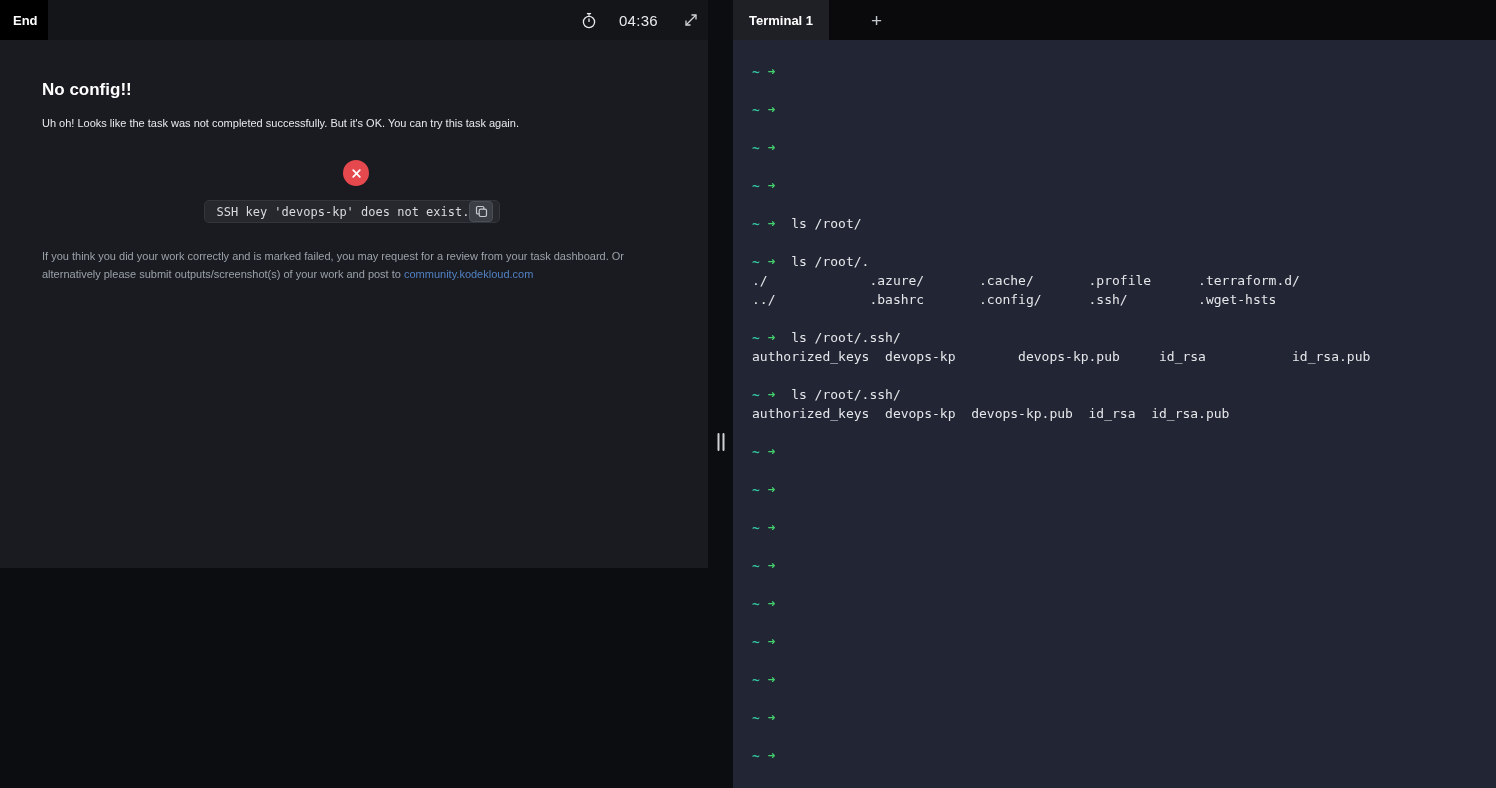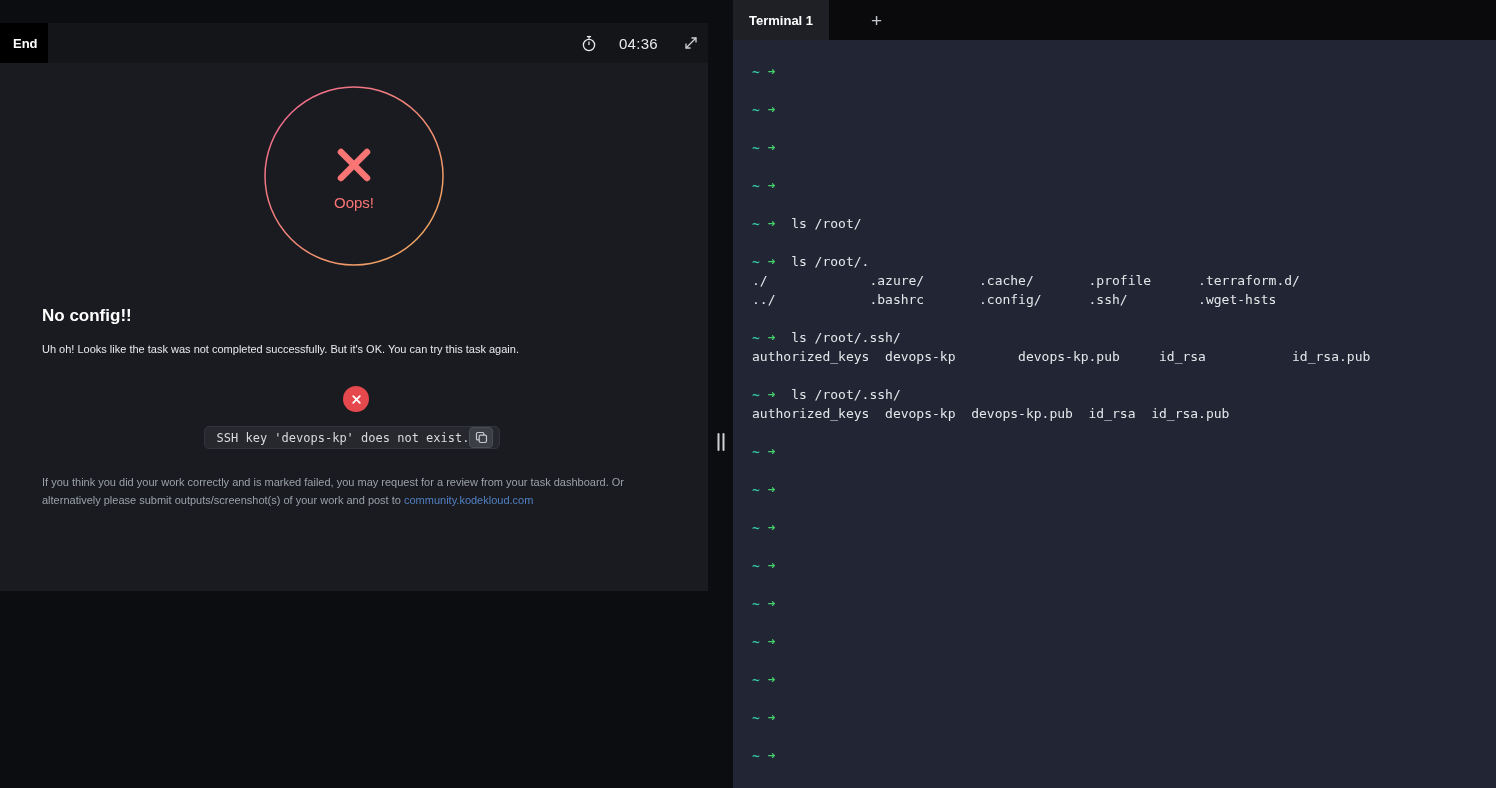--- a/index.html
+++ b/index.html
@@ -1,20 +1,20 @@
 <!DOCTYPE html>
 <html style="--accent-pink: #fb7575; --accent-orange: #efae5a; --error-red: #e5484d; --link-blue: #5181c2; --prompt-tilde: #35c9a2; --prompt-arrow: #43d06c;"><head>
 <meta charset="utf-8">
 <style>
   * { margin:0; padding:0; box-sizing:border-box; }
   html,body { width:1496px; height:788px; overflow:hidden; background:#0c0d10; font-family:"Liberation Sans", sans-serif; }
   .app { display:flex; width:1496px; height:788px; }
 
   
-  .left { width:708px; height:568px; background:#1a1b20; display:flex; flex-direction:column;margin-top:23px; }
+  .left { width:708px; height:568px; background:#1a1b20; display:flex; flex-direction:column; }
   .left-topbar { flex:0 0 40px; height:40px; background:#141519; display:flex; align-items:center; }
   .end-tab { width:48px; height:40px; background:#000; color:#fff; font-size:13px; font-weight:600;
              display:flex; align-items:center; padding-left:13px; cursor:pointer; }
   .tb-spacer { flex:1; }
   .timer { display:flex; align-items:center; gap:22px; color:#e8eaed; font-size:15px; letter-spacing:.3px; }
   .expand-btn { margin-left:26px; margin-right:10px; display:flex; align-items:center; cursor:pointer; }
 
   .left-body { flex:1; padding:0 42px; color:#e5e7eb; }
   .result-circle { width:180px; height:180px; margin:23px auto 0; position:relative; }
   .result-circle svg.ring { position:absolute; left:0; top:0; }
@@ -81,37 +81,20 @@
       <div class="expand-btn">
         <svg width="14" height="14" viewBox="0 0 14 14" fill="none" stroke="#cfd2d6" stroke-width="1.3">
           <path d="M2 12 L12 2"></path>
           <path d="M7.5 2 H12 V6.5"></path>
           <path d="M2 7.5 V12 H6.5"></path>
         </svg>
       </div>
     </div>
 
     <div class="left-body">
-      <div class="result-circle">
-        <svg class="ring" width="180" height="180" viewBox="0 0 180 180">
-          <defs>
-            <linearGradient id="ringGrad" x1="0" y1="0" x2="1" y2="1">
-              <stop offset="0" stop-color="#f06292"></stop>
-              <stop offset="1" stop-color="#efae5a"></stop>
-            </linearGradient>
-          </defs>
-          <circle cx="90" cy="90" r="89" stroke="url(#ringGrad)" stroke-width="1.5" fill="none"></circle>
-        </svg>
-        <div class="circle-inner">
-          <svg class="big-x" width="46" height="46" viewBox="0 0 46 46">
-            <path d="M10 10 L36 36 M36 10 L10 36" fill="none" stroke-width="6.5" stroke-linecap="round"></path>
-          </svg>
-          <div class="oops">Oops!</div>
-        </div>
-      </div>
 
       <div class="heading">No config!!</div>
 
       <div class="para intro">Uh oh! Looks like the task was not completed successfully. But it's OK. You can try this task again.</div>
 
       <div class="error-row">
         <div class="error-badge">
           <svg width="11" height="11" viewBox="0 0 11 11">
             <path d="M2.2 2.2 L8.8 8.8 M8.8 2.2 L2.2 8.8" stroke="#ffffff" stroke-width="1.8" stroke-linecap="round"></path>
           </svg>

